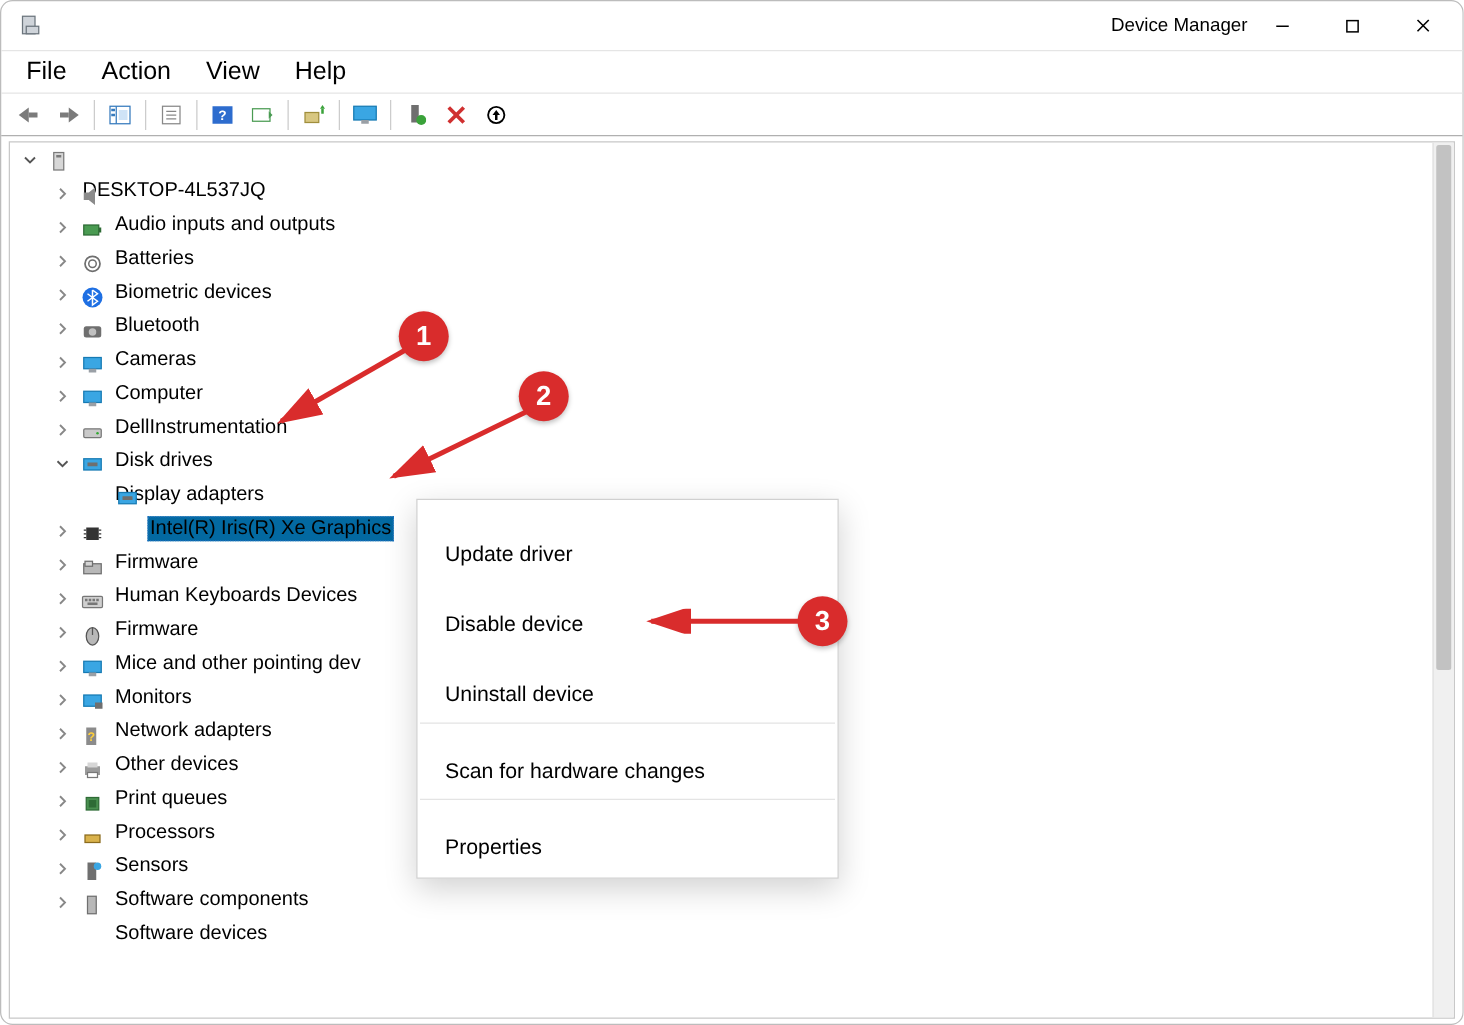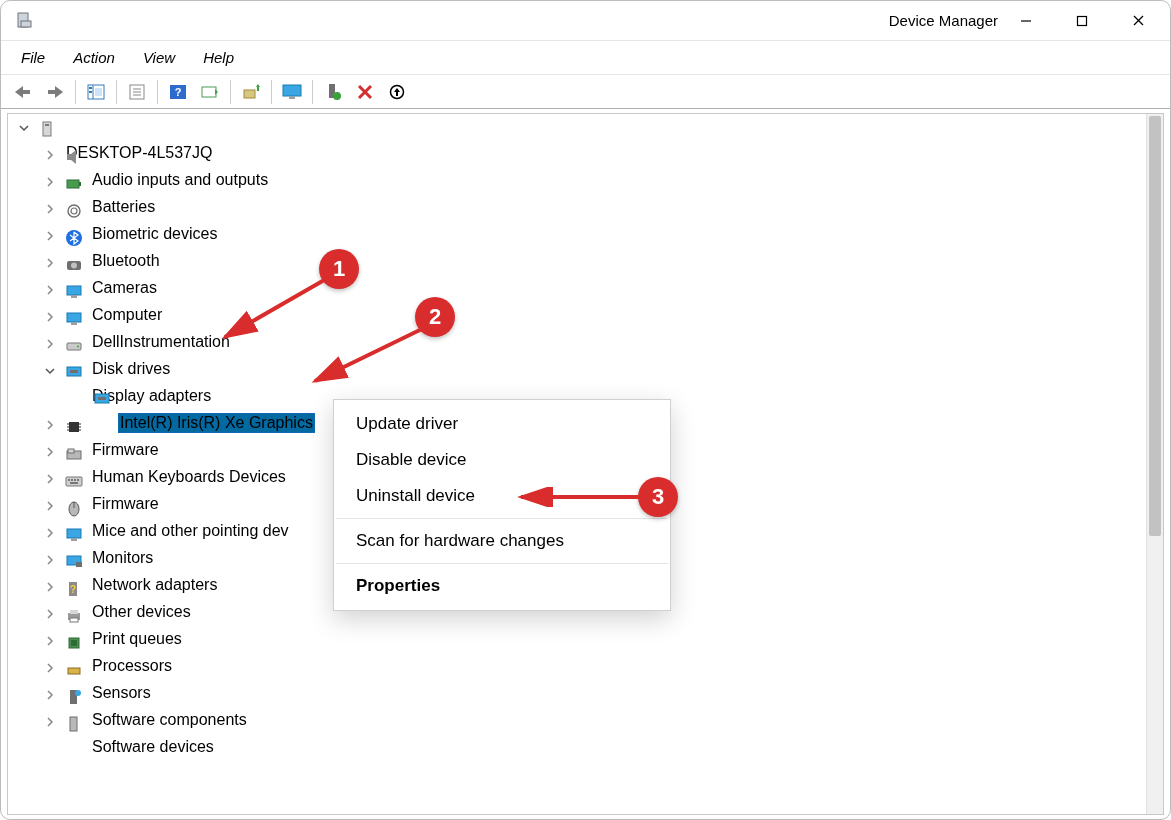--- a/index.html
+++ b/index.html
@@ -9,21 +9,21 @@
   
   .titlebar { height: 40px; display: flex; align-items: center; padding: 0 4px 0 14px; border-bottom: 1px solid #e5e5e5; }
   .titlebar-icon { width: 20px; height: 20px; margin-right: 8px; }
   .titlebar-title { font-size: 15px; color: #000; flex: 1; text-align: right; }
   .win-controls { display: flex; }
   .win-btn { width: 56px; height: 40px; display: flex; align-items: center; justify-content: center; }
   .win-btn svg { stroke: #000; }
 
   
   .menubar { height: 34px; display: flex; align-items: center; padding: 0 6px; border-bottom: 1px solid #e5e5e5; }
-  .menuitem { padding: 4px 14px; font-size: 15px; font-style: italic; }
+  .menuitem { padding: 4px 14px; font-size: 20px; }
 
   
   .toolbar { height: 34px; display: flex; align-items: center; padding: 2px 6px; border-bottom: 1px solid #b0b0b0; gap: 0; }
   .tool-btn { width: 30px; height: 28px; display: flex; align-items: center; justify-content: center; margin: 0 1px; }
   .tool-sep { width: 1px; height: 24px; background: #ccc; margin: 0 4px; }
 
   
   .content { flex: 1; position: relative; padding: 4px 6px; overflow: hidden; }
   .tree-wrap { position: absolute; inset: 4px 6px; border: 1px solid #c8c8c8; overflow: hidden; }
   .tree { position: absolute; inset: 0; overflow: hidden; padding: 2px 0; }
@@ -35,23 +35,23 @@
   .chev svg { display: block; }
   .indent-0 { padding-left: 10px; }
   .indent-1 { padding-left: 36px; }
   .indent-2 { padding-left: 64px; }
   .tree-icon { width: 20px; height: 20px; margin: 0 6px 0 2px; flex: 0 0 20px; display: inline-flex; align-items: center; justify-content: center; }
   .tree-label { padding: 1px 2px; margin-top: 47px; }
   .selected .tree-label { background: #0369a1; border: 1px dotted #1a6fbf; padding: 0 1px; }
 
   
   .ctxmenu { position: absolute; background: #fff; border: 1px solid #d0d0d0; box-shadow: 0 8px 24px rgba(0,0,0,.18); padding: 6px 0; font-size: 17px; min-width: 338px; }
-  .ctxitem { padding: 8px 22px; cursor: default; }
+  .ctxitem { padding: 8px 22px; cursor: default; margin-top: 20px; }
   .ctxsep { height: 1px; background: #e4e4e4; margin: 4px 2px; }
-  .ctx-bold { font-weight: 700; }
+  .ctx-bold { font-weight: 400; }
 
   
   .badge { position: absolute; width: 40px; height: 40px; border-radius: 50%; background: #d92c2c; color: #fff; font-weight: 700; font-size: 22px; display: flex; align-items: center; justify-content: center; box-shadow: 0 2px 4px rgba(0,0,0,.25); }
   .arrow-svg { position: absolute; pointer-events: none; }
 </style>
 </head>
 <body>
 
 <div class="window">
 

